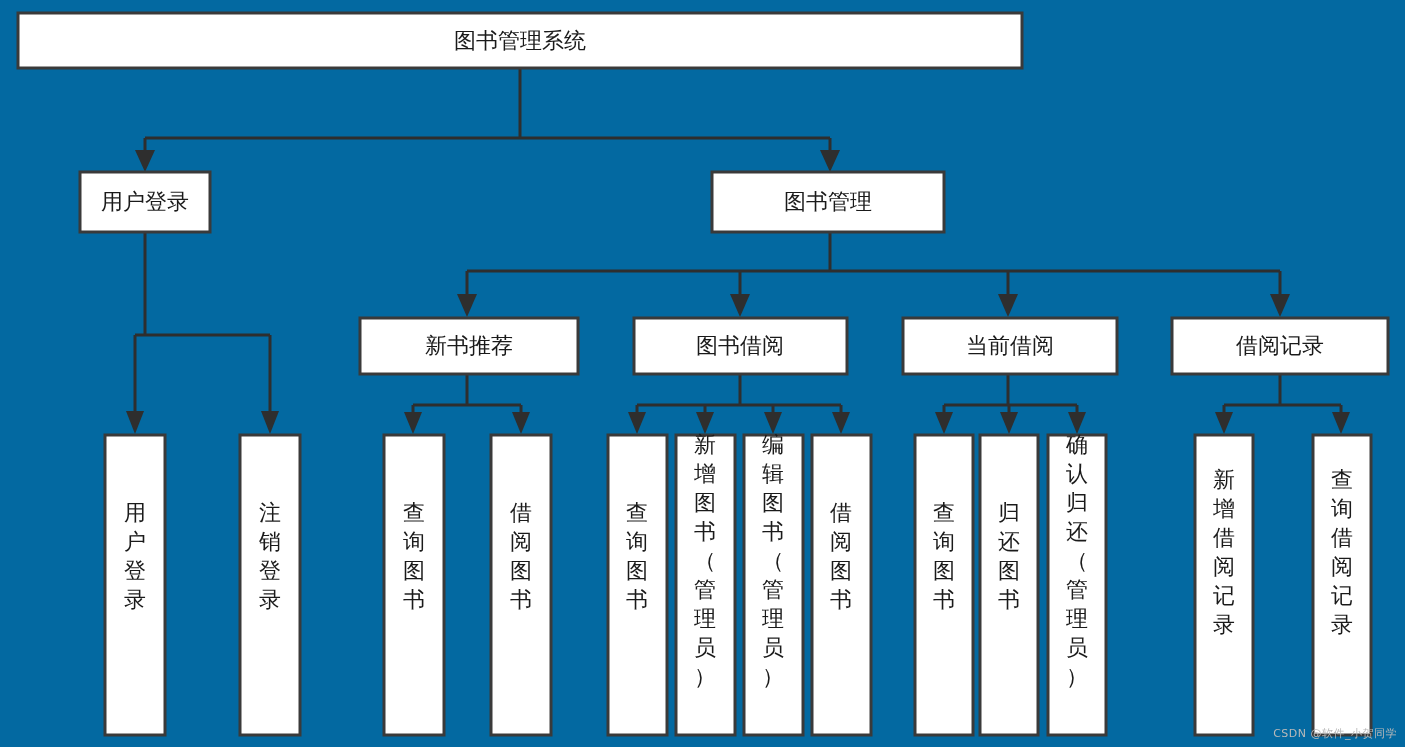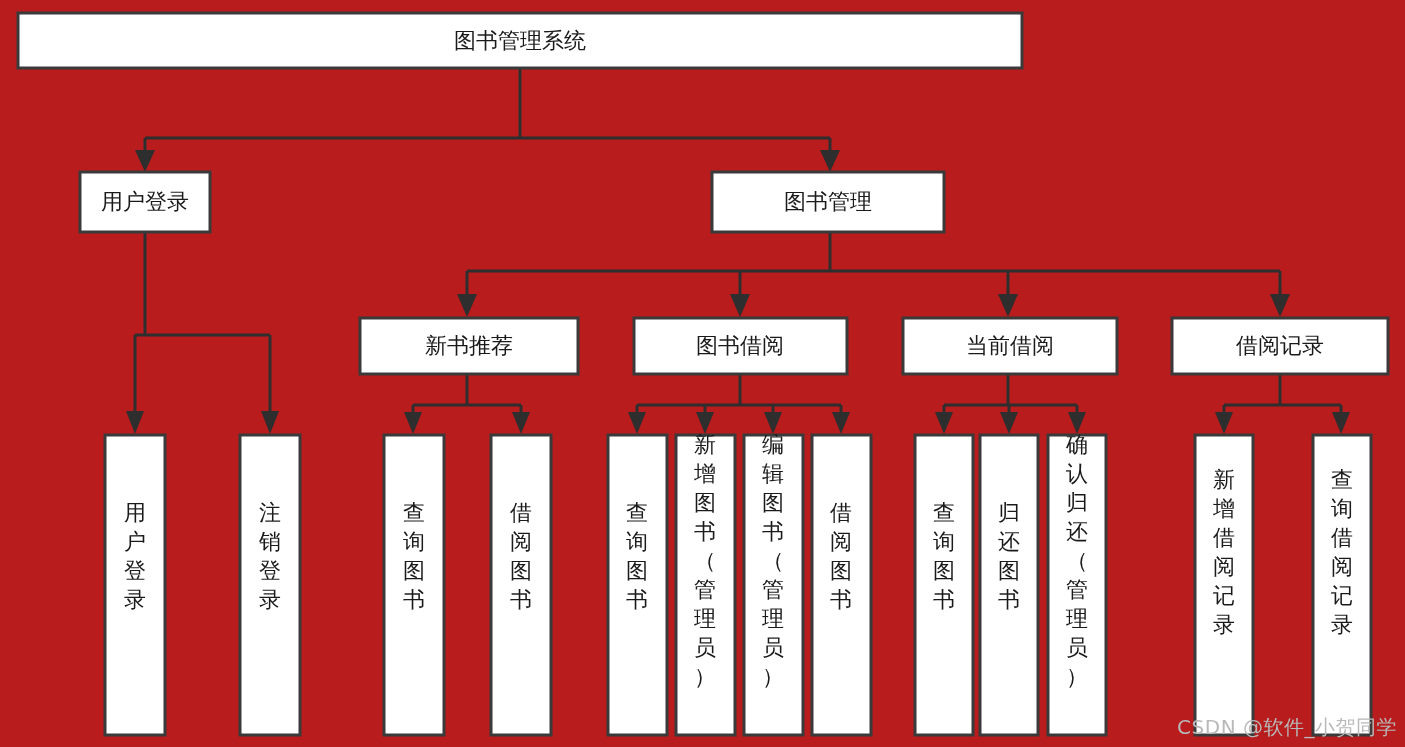--- a/index.html
+++ b/index.html
@@ -1,20 +1,20 @@
 <!DOCTYPE html>
 <html><head>
 <meta charset="utf-8">
 <style>
   html,body{margin:0;padding:0;background:#ffffff;}
   body{
     font-family:"DejaVu Sans","Liberation Sans",sans-serif;
     width:1405px;height:747px;overflow:hidden;
   }
-  #diagram-root{position:relative;width:1405px;height:747px;background:#b91c1c;}
+  #diagram-root{position:relative;width:1405px;height:747px;background:#0369a1;}
   svg#flowchart{position:absolute;left:0;top:0;width:1405px;height:747px;display:block;}
   .node-box{fill:#ffffff;stroke:#3a3a3a;stroke-width:3;}
   .node-label{
     fill:#1a1a1a;
     font-family:"DejaVu Sans","Liberation Sans",sans-serif;
     font-size:22px;
     text-anchor:middle;
     dominant-baseline:middle;
   }
   .node-label-vert{
@@ -23,21 +23,21 @@
     font-size:22px;
     text-anchor:middle;
   }
   .connector{stroke:#2e2e2e;stroke-width:3;fill:none;}
   .arrow-head{fill:#2e2e2e;}
   .watermark{
     position:absolute;
     right:8px;bottom:6px;
     color:#b9b9b9;
     font-family:"DejaVu Sans","Liberation Sans",sans-serif;
-    font-size:20px;
+    font-size:11px;
     white-space:nowrap;
     letter-spacing:0.5px;
     user-select:none;
   }
 </style>
 </head>
 <body>
 
 <div id="diagram-root">
 

